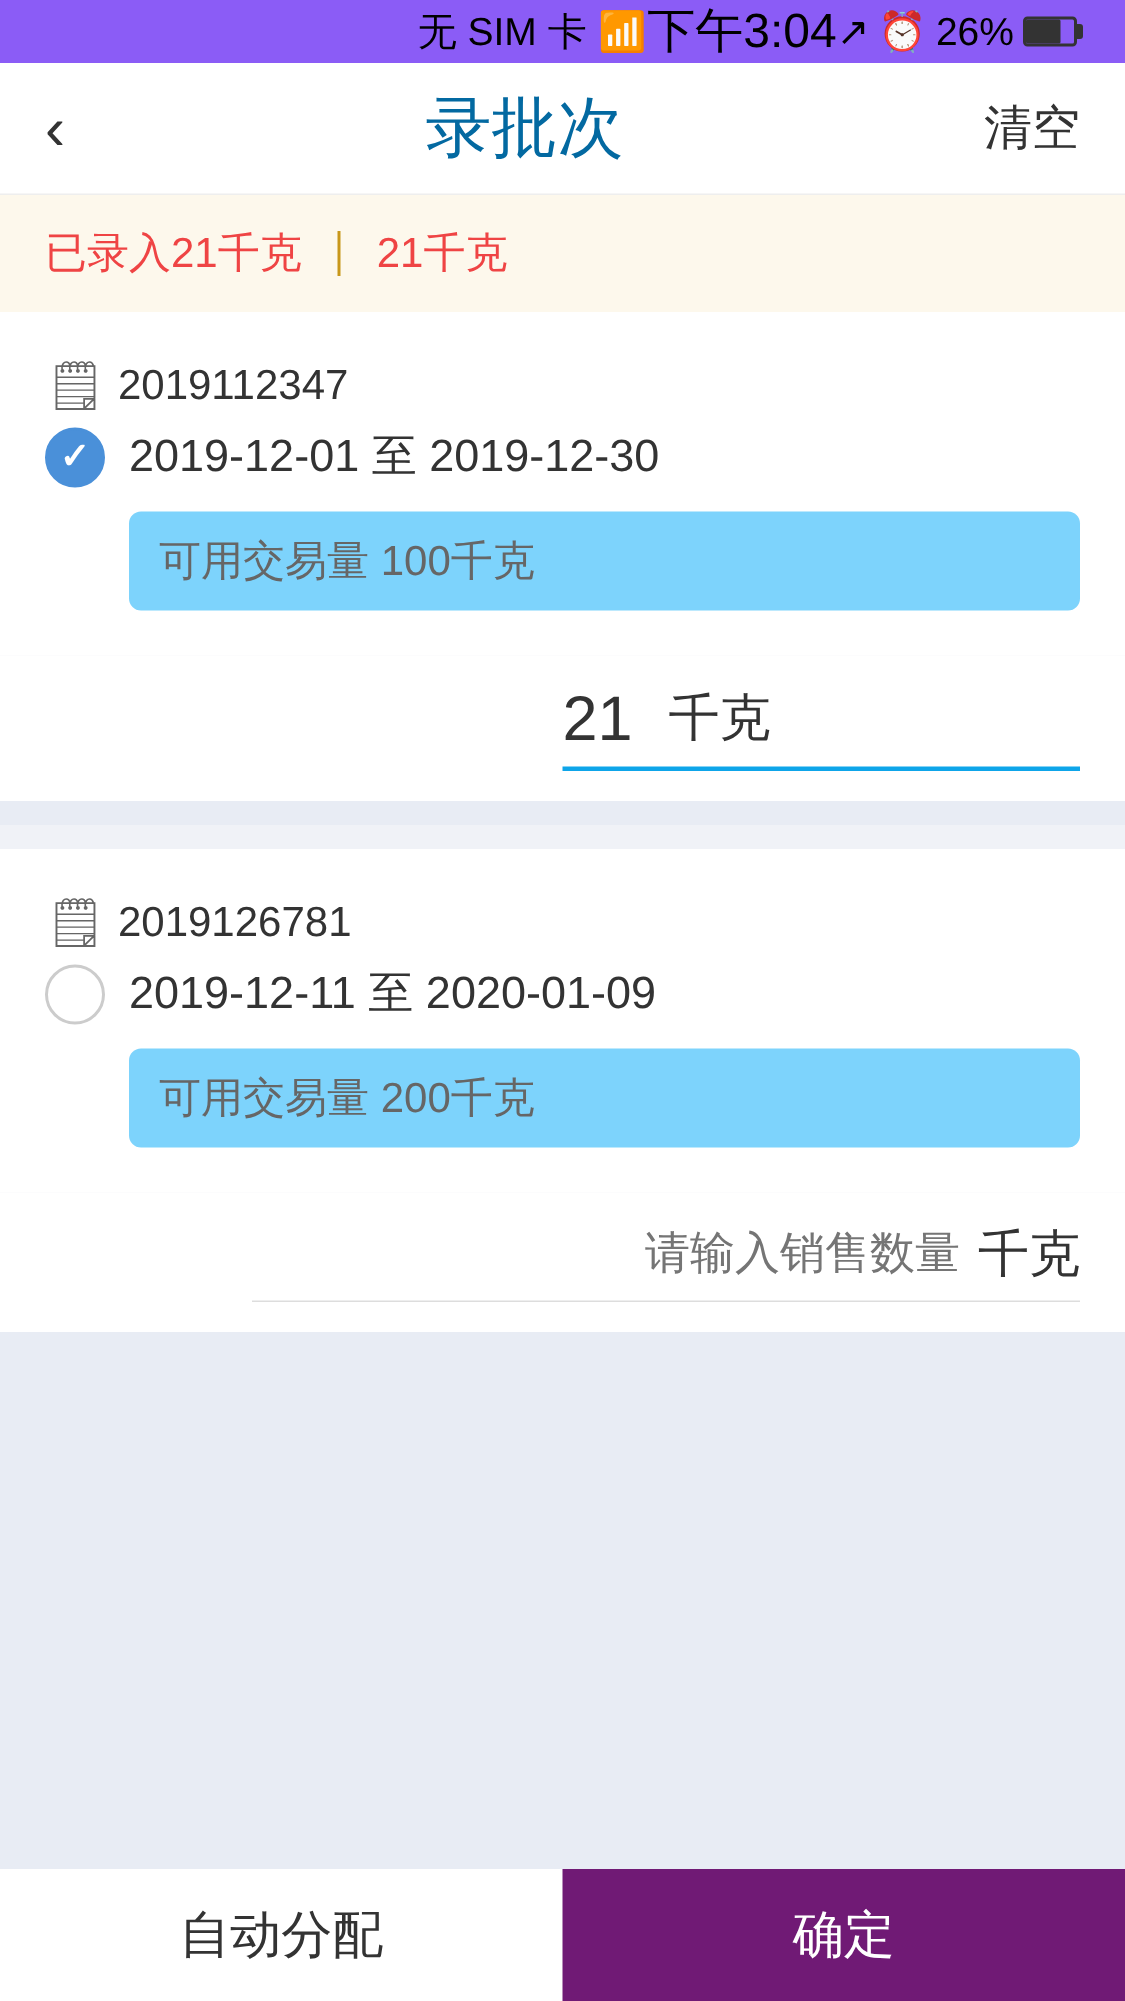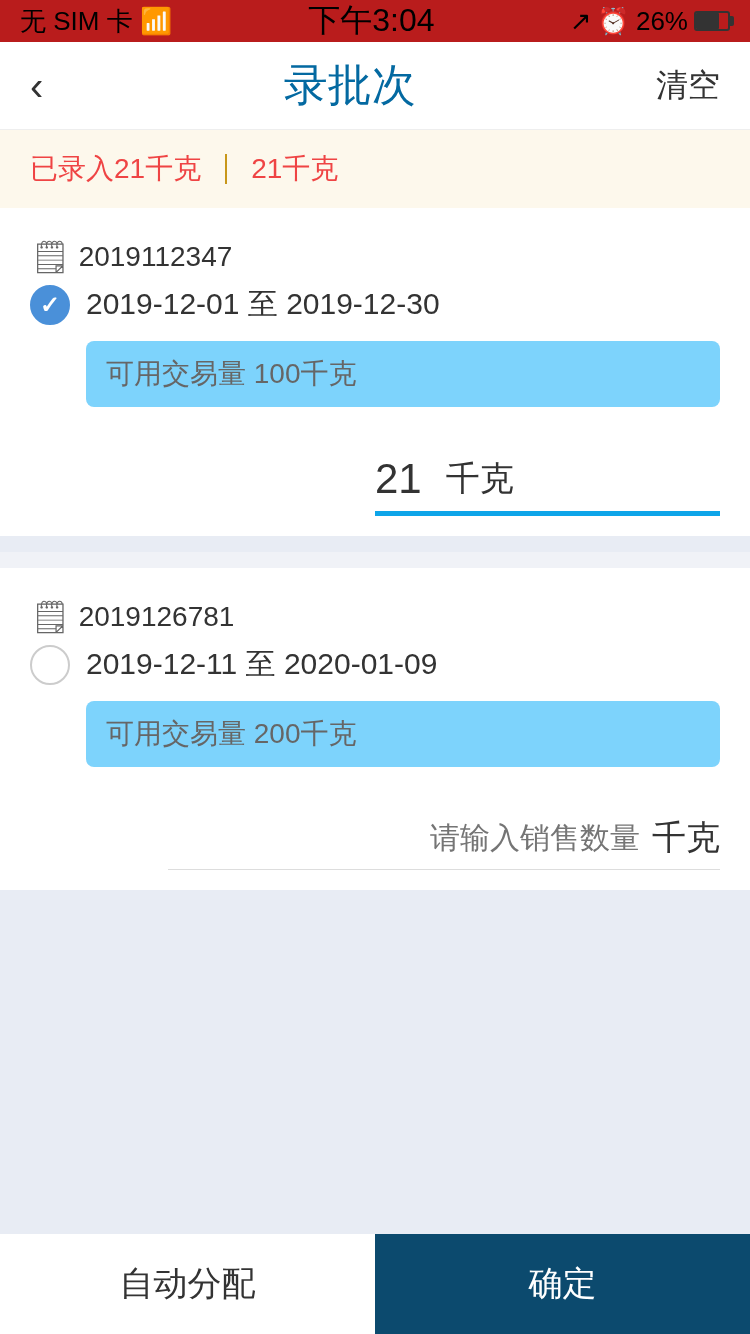--- a/index.html
+++ b/index.html
@@ -7,26 +7,26 @@
     body {
       font-family: -apple-system, 'PingFang SC', 'Helvetica Neue', Arial, sans-serif;
       background: #f0f2f7;
       width: 750px;
       min-height: 1334px;
       overflow-x: hidden;
     }
 
     
     .status-bar {
-      background: #b91c1c;
+      background: #8b5cf6;
       height: 42px;
       display: flex;
       align-items: center;
-      justify-content: space-between;
-      padding: 0 20px;
+      justify-content: flex-end;
+      padding: 0 32px;
       font-size: 28px;
     }
     .status-left {
       display: flex;
       align-items: center;
       gap: 8px;
       font-size: 26px;
     }
     .status-center {
       font-size: 32px;
@@ -162,21 +162,21 @@
       flex: 1;
       min-height: 400px;
     }
 
     
     .bottom-bar {
       position: fixed;
       bottom: 0;
       left: 0;
       width: 750px;
-      height: 100px;
+      height: 88px;
       display: flex;
       background: #fff;
     }
     .bottom-btn-left {
       flex: 1;
       display: flex;
       align-items: center;
       justify-content: center;
       font-size: 34px;
       color: #333;
@@ -184,21 +184,21 @@
       border: none;
       cursor: pointer;
     }
     .bottom-btn-right {
       flex: 1;
       display: flex;
       align-items: center;
       justify-content: center;
       font-size: 34px;
       color: #fff;
-      background: #0c4a6e;
+      background: #701a75;
       border: none;
       cursor: pointer;
     }
 
     .page-wrapper {
       display: flex;
       flex-direction: column;
       min-height: 1334px;
       background: #f0f2f7;
     }
@@ -243,21 +243,21 @@
       <span class="batch-id">2019112347</span>
     </div>
     <div class="date-row">
       <div class="radio-circle checked"></div>
       <span class="date-text">2019-12-01 至 2019-12-30</span>
     </div>
     <div class="avail-box">可用交易量 100千克</div>
   </div>
 
   <div style="background:#fff; padding: 18px 30px 20px; display:flex; justify-content:flex-end; align-items:center; gap:16px;">
-    <div style="display:flex; align-items:center; gap:16px; border-bottom:5px solid #0ea5e9; padding-bottom:8px; padding-right:0; width:50%;">
+    <div style="display:flex; align-items:center; gap:16px; border-bottom:3px solid #0ea5e9; padding-bottom:8px; padding-right:0; width:50%;">
       <span style="font-size:42px;font-weight:400;color:#333;">21</span>
       <span style="font-size:34px;color:#333;margin-left:8px;">千克</span>
     </div>
   </div>
 
   <div style="height:16px;background:#e8ecf4;"></div>
 
   <div class="card2">
     <div class="batch-row">
       <span class="batch-icon">🗒</span>

